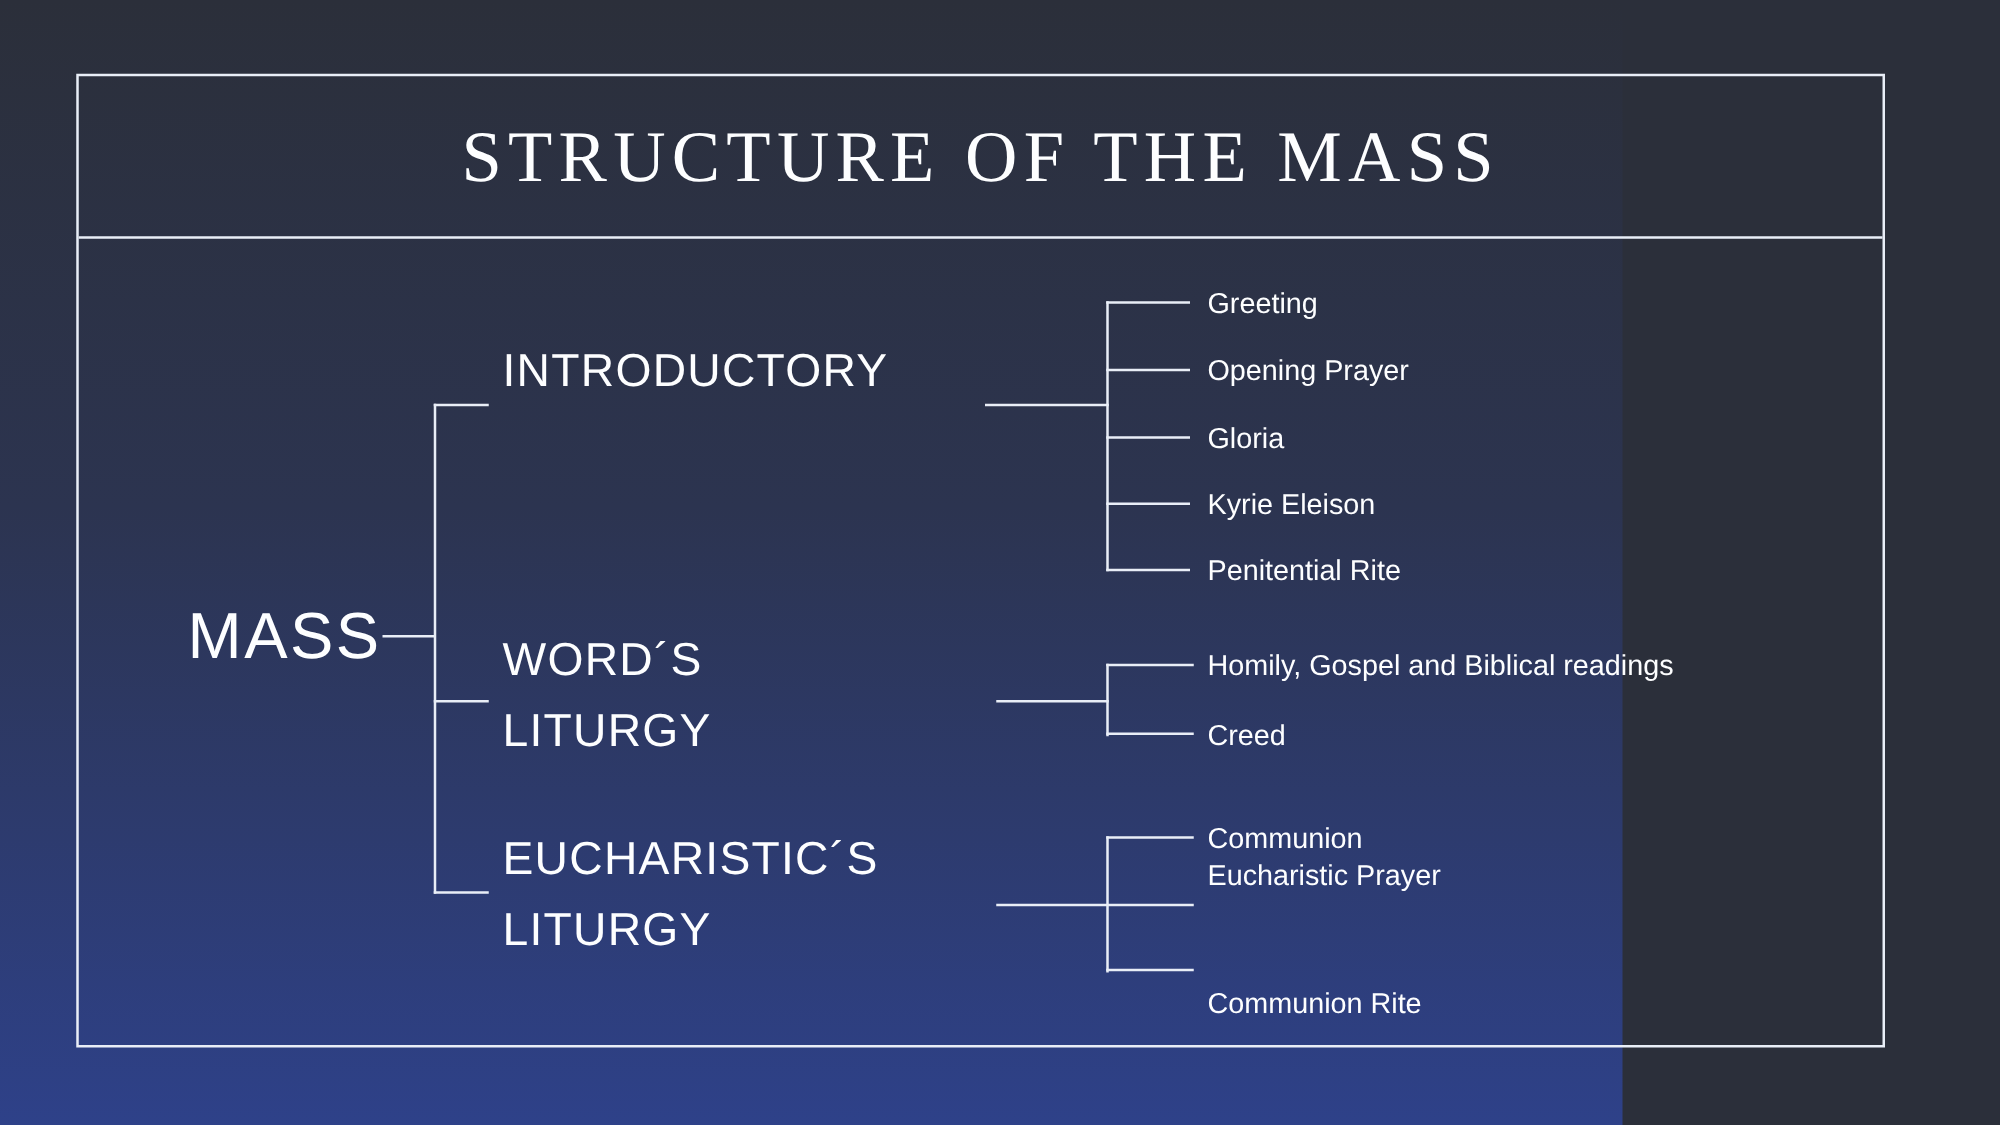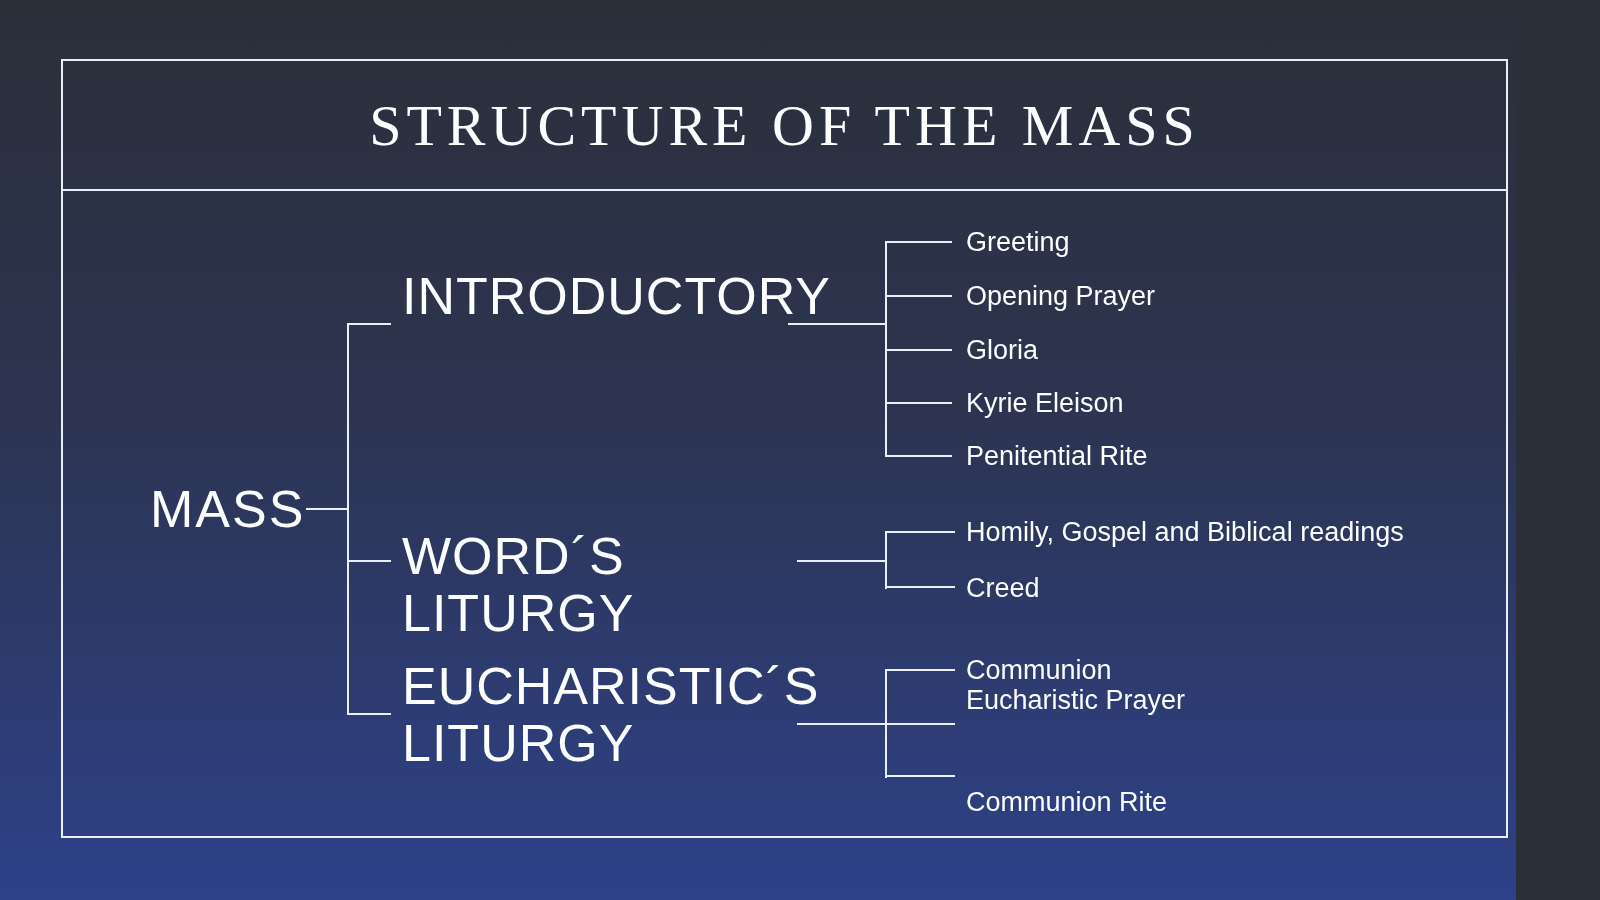--- a/index.html
+++ b/index.html
@@ -9,21 +9,21 @@
     --text: #fdfeff;
   }
   * { margin: 0; padding: 0; box-sizing: border-box; }
   html, body { width: 1600px; height: 900px; overflow: hidden; }
   body {
     font-family: "Liberation Sans", "DejaVu Sans", sans-serif;
     background: var(--bg-top);
   }
   .stage {
     position: relative;
-    width: 1516px;
+    width: 1298px;
     height: 900px;
     background: linear-gradient(180deg, var(--bg-top) 0%, #2c3450 45%, var(--bg-bottom) 100%);
     color: var(--text);
   }
   .frame {
     position: absolute;
     left: 61px; top: 59px;
     width: 1447px; height: 779px;
     border: 2px solid var(--line);
   }
@@ -57,30 +57,30 @@
     left: 150px; top: 489px;
     font-size: 52px;
     line-height: 40px;
     letter-spacing: 2px;
     color: var(--text);
     white-space: nowrap;
   }
   .node-cat {
     position: absolute;
     left: 402px;
-    font-size: 52px;
+    font-size: 37px;
     line-height: 57px;
     letter-spacing: 1px;
     color: var(--text);
     white-space: nowrap;
   }
   .leaf {
     position: absolute;
     left: 966px;
-    font-size: 27px;
+    font-size: 23px;
     line-height: 34px;
     color: var(--text);
     white-space: nowrap;
     text-align: right;
   }
 </style>
 </head>
 <body>
 
 <div class="stage">
@@ -95,21 +95,21 @@
 
   <div class="line h" style="left:306px; top:508px; width:42px;"></div>
   <div class="line v" style="left:347px; top:323px; height:392px;"></div>
   <div class="line h" style="left:347px; top:323px; width:44px;"></div>
   <div class="line h" style="left:347px; top:560px; width:44px;"></div>
   <div class="line h" style="left:347px; top:713px; width:44px;"></div>
 
   <div class="node-cat" style="top:268px;">
     <div>INTRODUCTORY</div>
   </div>
-  <div class="node-cat" style="top:528px;">
+  <div class="node-cat" style="top:499px;">
     <div>WORD´S</div>
     <div>LITURGY</div>
   </div>
   <div class="node-cat" style="top:658px;">
     <div>EUCHARISTIC´S</div>
     <div>LITURGY</div>
   </div>
 
   <div class="line h" style="left:788px; top:323px; width:99px;"></div>
 

